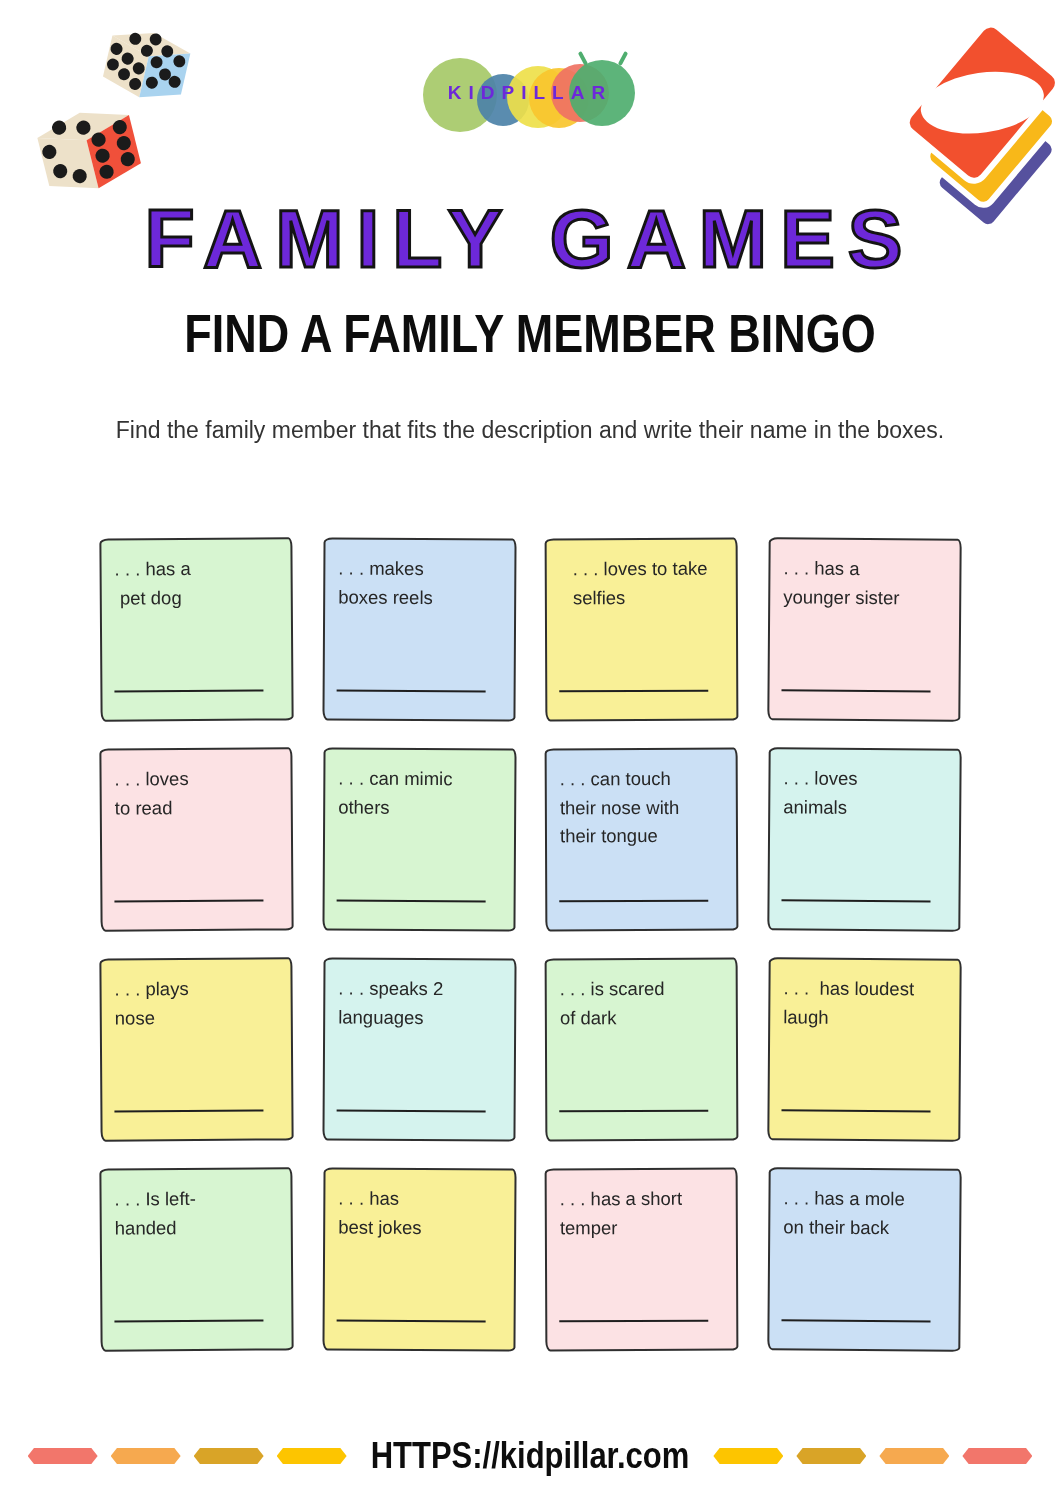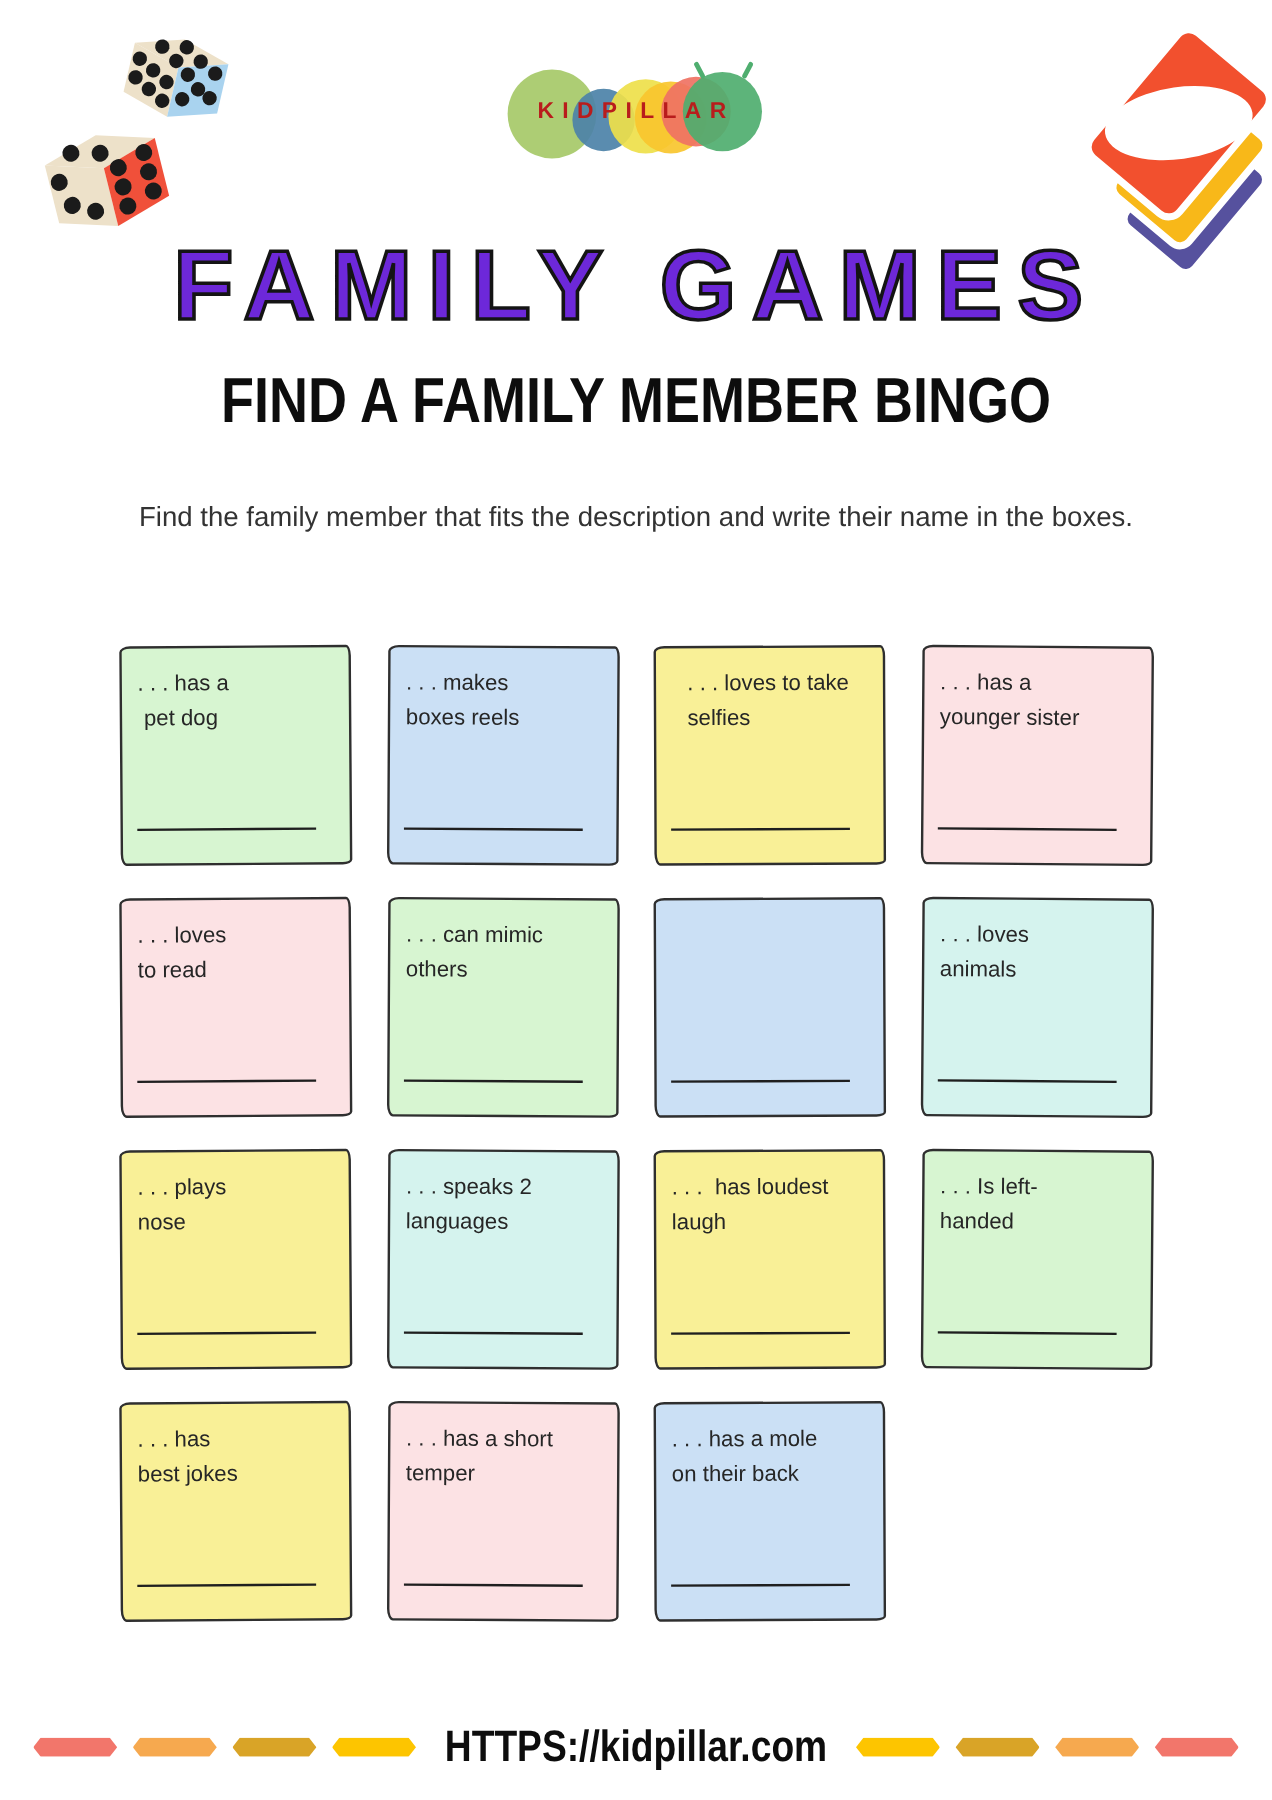--- a/index.html
+++ b/index.html
@@ -20,21 +20,21 @@
   .logo .c1 { left:0;    top:8px;  width:74px; height:74px; }
   .logo .c2 { left:54px; top:24px; width:52px; height:52px; }
   .logo .c3 { left:84px; top:16px; width:62px; height:62px; }
   .logo .c4 { left:106px;top:18px; width:60px; height:60px; }
   .logo .c5 { left:128px;top:14px; width:58px; height:58px; }
   .logo .c6 { left:146px;top:10px; width:66px; height:66px; }
   .logo .antenna { position:absolute; width:4px; height:15px; border-radius:3px; }
   .logo .ant-l { left:158px; top:1px;  transform:rotate(-28deg); }
   .logo .ant-r { left:198px; top:1px;  transform:rotate(28deg); }
   .logo .logo-text { position:absolute; left:0; right:0; top:32px; text-align:center;
-    font-size:19px; font-weight:600; letter-spacing:7px; color:#b91c1c; }
+    font-size:19px; font-weight:600; letter-spacing:7px; color:#6d28d9; }
 
   
   .title { position:absolute; top:192px; left:0; right:0; text-align:center;
     font-size:82px; font-weight:bold; letter-spacing:13px;
     -webkit-text-stroke:3px #141414; }
   .subtitle { position:absolute; top:308px; left:0; right:0; text-align:center;
     font-size:45px; font-weight:bold; color:#0d0d0d; letter-spacing:0px;
     transform:scaleY(1.18); }
   .instructions { position:absolute; top:412px; left:70px; right:70px;
     text-align:center; font-size:23px; line-height:1.6; color:#333; }
@@ -173,40 +173,52 @@
     <div class="write-line"></div>
   </div>
     <div class="card" style="background: rgb(215, 245, 209);">
     <div class="card-text">
         <div class="card-line">. . . can mimic</div>
         <div class="card-line">others</div>
       </div>
     <div class="write-line"></div>
   </div>
     <div class="card" style="background: rgb(203, 224, 245);">
+    <div class="card-text">
+        <div class="card-line">. . . can touch</div>
+        <div class="card-line">their nose with</div>
+        <div class="card-line">their tongue</div>
+      </div>
     <div class="write-line"></div>
   </div>
     <div class="card" style="background: rgb(213, 243, 238);">
     <div class="card-text">
         <div class="card-line">. . . loves</div>
         <div class="card-line">animals</div>
       </div>
     <div class="write-line"></div>
   </div>
     <div class="card" style="background: rgb(249, 240, 151);">
     <div class="card-text">
         <div class="card-line">. . . plays</div>
         <div class="card-line">nose</div>
       </div>
     <div class="write-line"></div>
   </div>
     <div class="card" style="background: rgb(213, 243, 238);">
     <div class="card-text">
         <div class="card-line">. . . speaks 2</div>
         <div class="card-line">languages</div>
+      </div>
+    <div class="write-line"></div>
+  </div>
+    <div class="card" style="background: rgb(215, 245, 209);">
+    <div class="card-text">
+        <div class="card-line">. . . is scared</div>
+        <div class="card-line">of dark</div>
       </div>
     <div class="write-line"></div>
   </div>
     <div class="card" style="background: rgb(249, 240, 151);">
     <div class="card-text">
         <div class="card-line">. . .  has loudest</div>
         <div class="card-line">laugh</div>
       </div>
     <div class="write-line"></div>
   </div>

